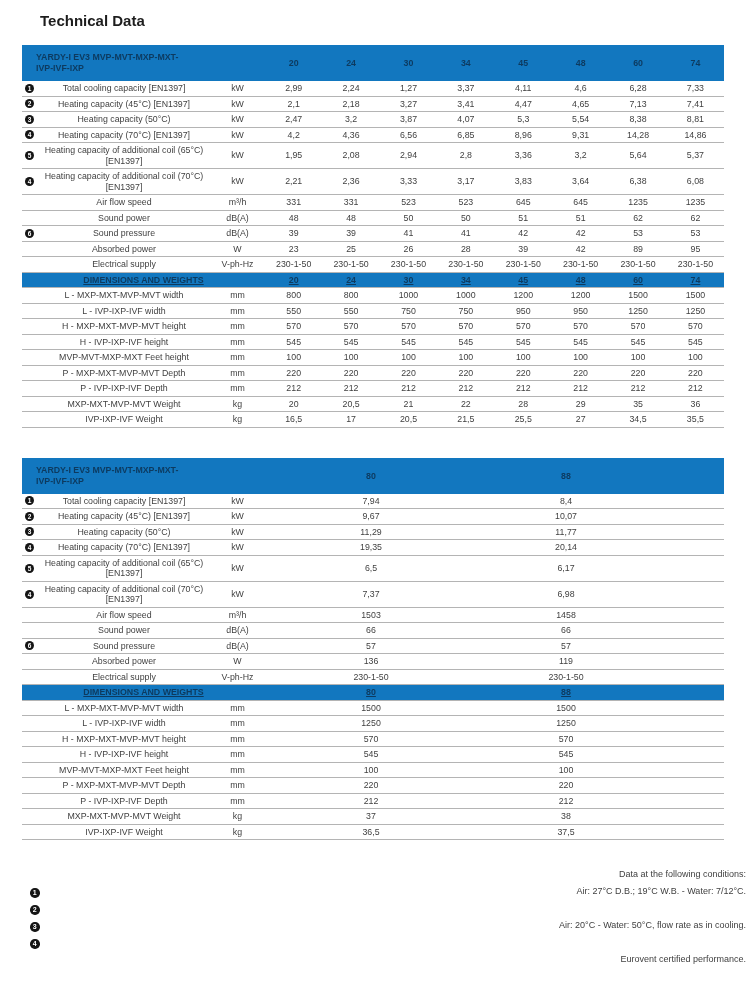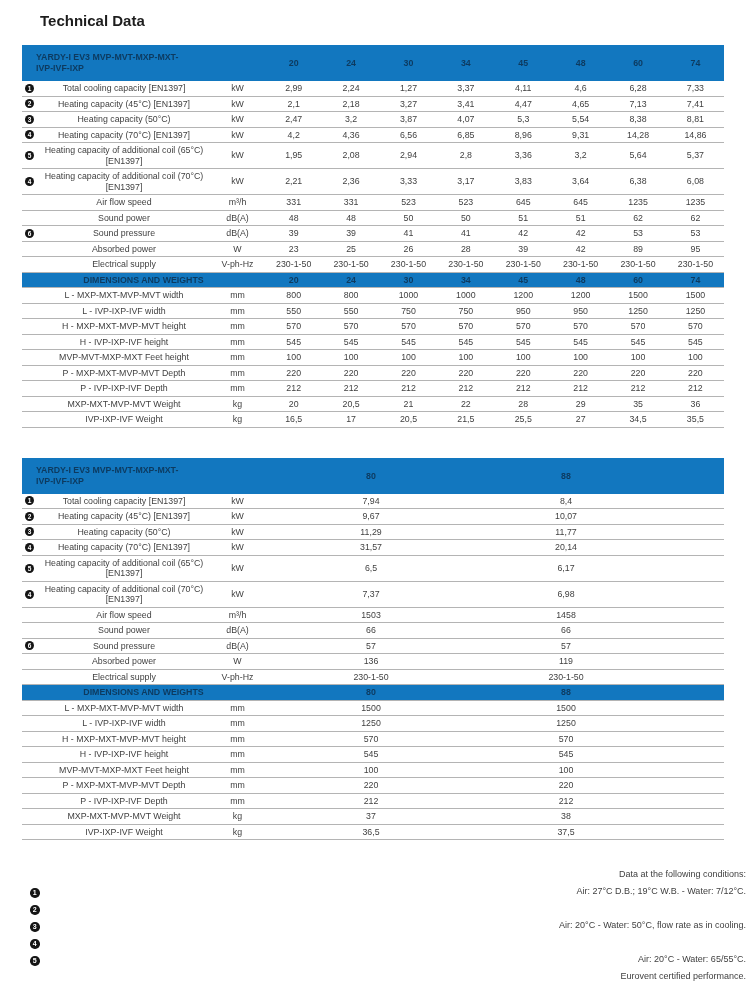--- a/index.html
+++ b/index.html
@@ -69,20 +69,21 @@
     line-height: 9px;
     text-align: center;
   }
   .labtext { flex: 1; }
 
   tr.dimhead td {
     background: var(--header-blue, #1277bf);
     color: var(--header-text, #0d3a5f);
     font-weight: bold;
     border-bottom: none;
+    text-decoration: underline;
   }
   td.dimlabel { text-align: left; padding-left: 14px; }
 
   .footnotes { margin: 28px 0 0 30px; font-size: 9px; color: #3f3f3f; }
   .fnrow { display: flex; align-items: flex-start; min-height: 14.5px; line-height: 12px; margin-bottom: 2.5px; }
   .fnslot { flex: 0 0 30px; padding-top: 1px; }
   .fnmark {
     display: inline-block;
     width: 9.5px; height: 9.5px;
     border-radius: 50%;
@@ -545,21 +546,21 @@
             <td class="val"></td>
           </tr>
           <tr>
             <td class="label">
               <div class="labwrap">
                 <span class="mark">4</span>
                 <span class="labtext">Heating capacity (70°C) [EN1397]</span>
               </div>
             </td>
             <td class="unit">kW</td>
-            <td class="val">31,57</td>
+            <td class="val">19,35</td>
             <td class="val">20,14</td>
             <td class="val"></td>
           </tr>
           <tr>
             <td class="label">
               <div class="labwrap">
                 <span class="mark">5</span>
                 <span class="labtext">Heating capacity of additional coil (65°C) [EN1397]</span>
               </div>
             </td>
@@ -771,21 +772,17 @@
         <span class="fnslot"><span class="fnmark">2</span></span>
       </div>
       <div class="fnrow">
         <span class="fnslot"><span class="fnmark">3</span></span>
         <span class="fntext">Air: 20°C - Water: 50°C, flow rate as in cooling.</span>
       </div>
       <div class="fnrow">
         <span class="fnslot"><span class="fnmark">4</span></span>
       </div>
       <div class="fnrow">
-        <span class="fnslot"><span class="fnmark">5</span></span>
-        <span class="fntext">Air: 20°C - Water: 65/55°C.</span>
-      </div>
-      <div class="fnrow">
         <span class="fnslot"></span>
         <span class="fntext">Eurovent certified performance.</span>
       </div>
     </div>
 </div>
 
 </body></html>

